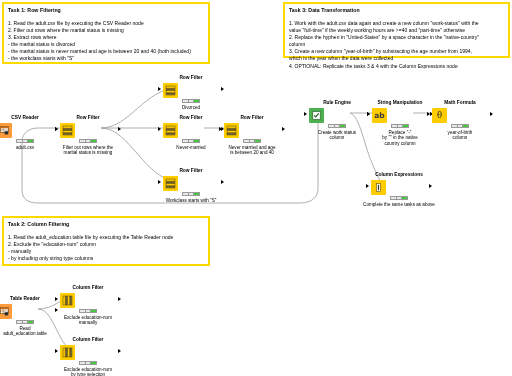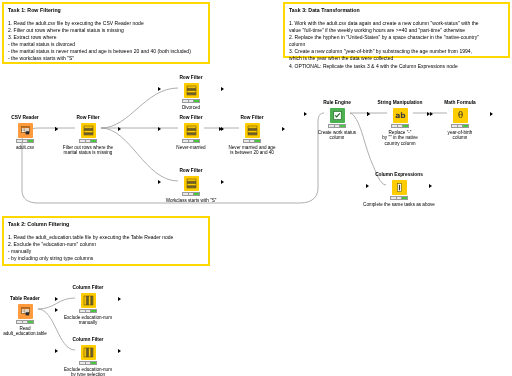--- a/index.html
+++ b/index.html
@@ -64,21 +64,20 @@
     font-weight: bold;
     line-height: 6px;
     white-space: nowrap;
     margin-bottom: 1.5px;
   }
   .node-body {
     position: relative;
     height: 15px;
     display: flex;
     align-items: center;
-    justify-content: center;
   }
   .node-icon {
     width: 15px;
     height: 15px;
     border-radius: 1px;
     display: flex;
     align-items: center;
     justify-content: center;
     position: relative;
   }

